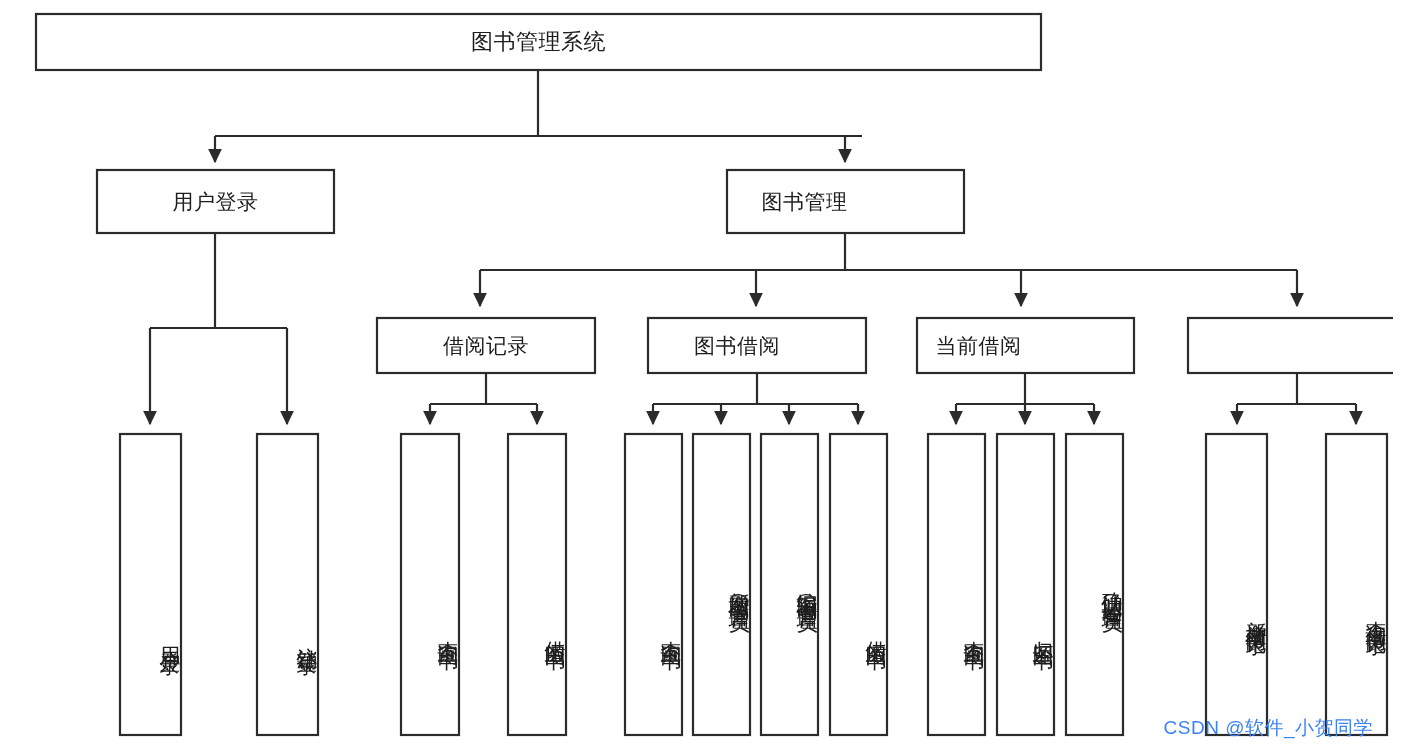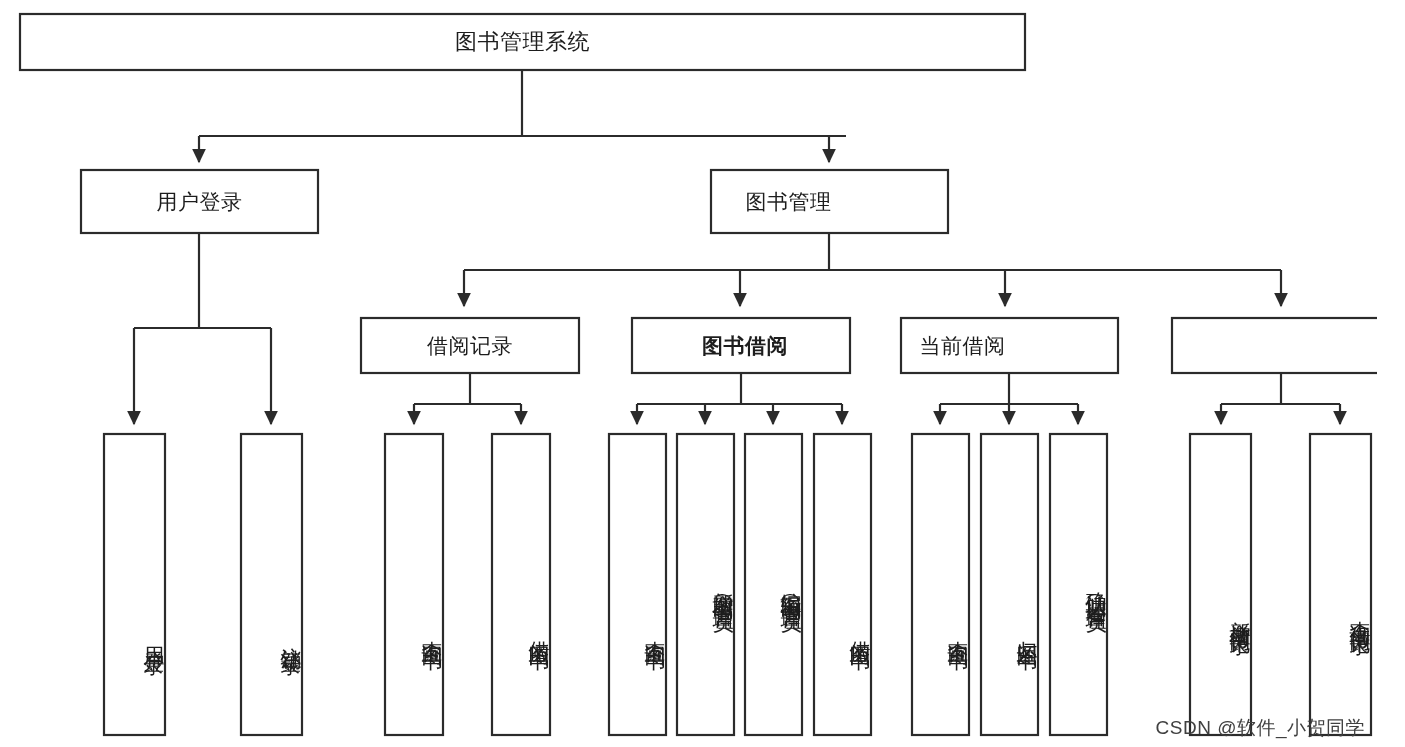--- a/index.html
+++ b/index.html
@@ -10,20 +10,21 @@
   }
   body {
     font-family: "Liberation Sans", "DejaVu Sans", sans-serif;
   }
   #diagram-root {
     position: relative;
     width: 1377px;
     height: 747px;
     background: #ffffff;
     overflow: hidden;
+    margin-left: 16px;
   }
   #diagram-svg {
     position: absolute;
     top: 0;
     left: 0;
     width: 1405px;
     height: 747px;
   }
   .node-box {
     fill: #ffffff;
@@ -66,24 +67,24 @@
     line-height: 1.0;
     align-items: flex-start;
     padding-top: 6px;
     justify-content: center;
   }
   .node-label.vertical.tall-text {
     padding-top: 2px;
   }
   .watermark {
     position: absolute;
-    right: 12px;
+    right: 20px;
     bottom: 6px;
     font-size: 19px;
-    color: #404040;
+    color: #3b82f6;
     font-family: "Liberation Sans", "DejaVu Sans", sans-serif;
     white-space: nowrap;
     letter-spacing: 0.5px;
   }
 </style>
 </head>
 <body>
 
 <div id="diagram-root">
 
@@ -176,21 +177,21 @@
     <rect class="node-box" x="1190" y="434" width="61" height="301"></rect>
     <rect class="node-box" x="1310" y="434" width="61" height="301"></rect>
   </svg>
 
   <div class="node-label horizontal root" style="left:20px; top:14px; width:1005px; height:56px;">图书管理系统</div>
 
   <div class="node-label horizontal" style="left:81px; top:170px; width:237px; height:63px;">用户登录</div>
   <div class="node-label horizontal" style="left:670px; top:170px; width:237px; height:63px;">图书管理</div>
 
   <div class="node-label horizontal" style="left:361px; top:318px; width:218px; height:55px;">借阅记录</div>
-  <div class="node-label horizontal" style="left:636px; top:318px; width:218px; height:55px;font-weight:bold;">图书借阅</div>
+  <div class="node-label horizontal" style="left:612px; top:318px; width:218px; height:55px;">图书借阅</div>
   <div class="node-label horizontal" style="left:854px; top:318px; width:217px; height:55px;">当前借阅</div>
 
   <div class="node-label vertical" style="left:104px; top:530px; width:61px; height:205px;">用户登录</div>
   <div class="node-label vertical" style="left:241px; top:530px; width:61px; height:205px;">注销登录</div>
 
   <div class="node-label vertical" style="left:385px; top:518px; width:58px; height:217px;">查询图书</div>
   <div class="node-label vertical" style="left:492px; top:518px; width:58px; height:217px;">借阅图书</div>
 
   <div class="node-label vertical" style="left:609px; top:518px; width:57px; height:217px;">查询图书</div>
   <div class="node-label vertical tall-text" style="left:677px; top:440px; width:57px; height:295px;">新增图书（管理员）</div>

